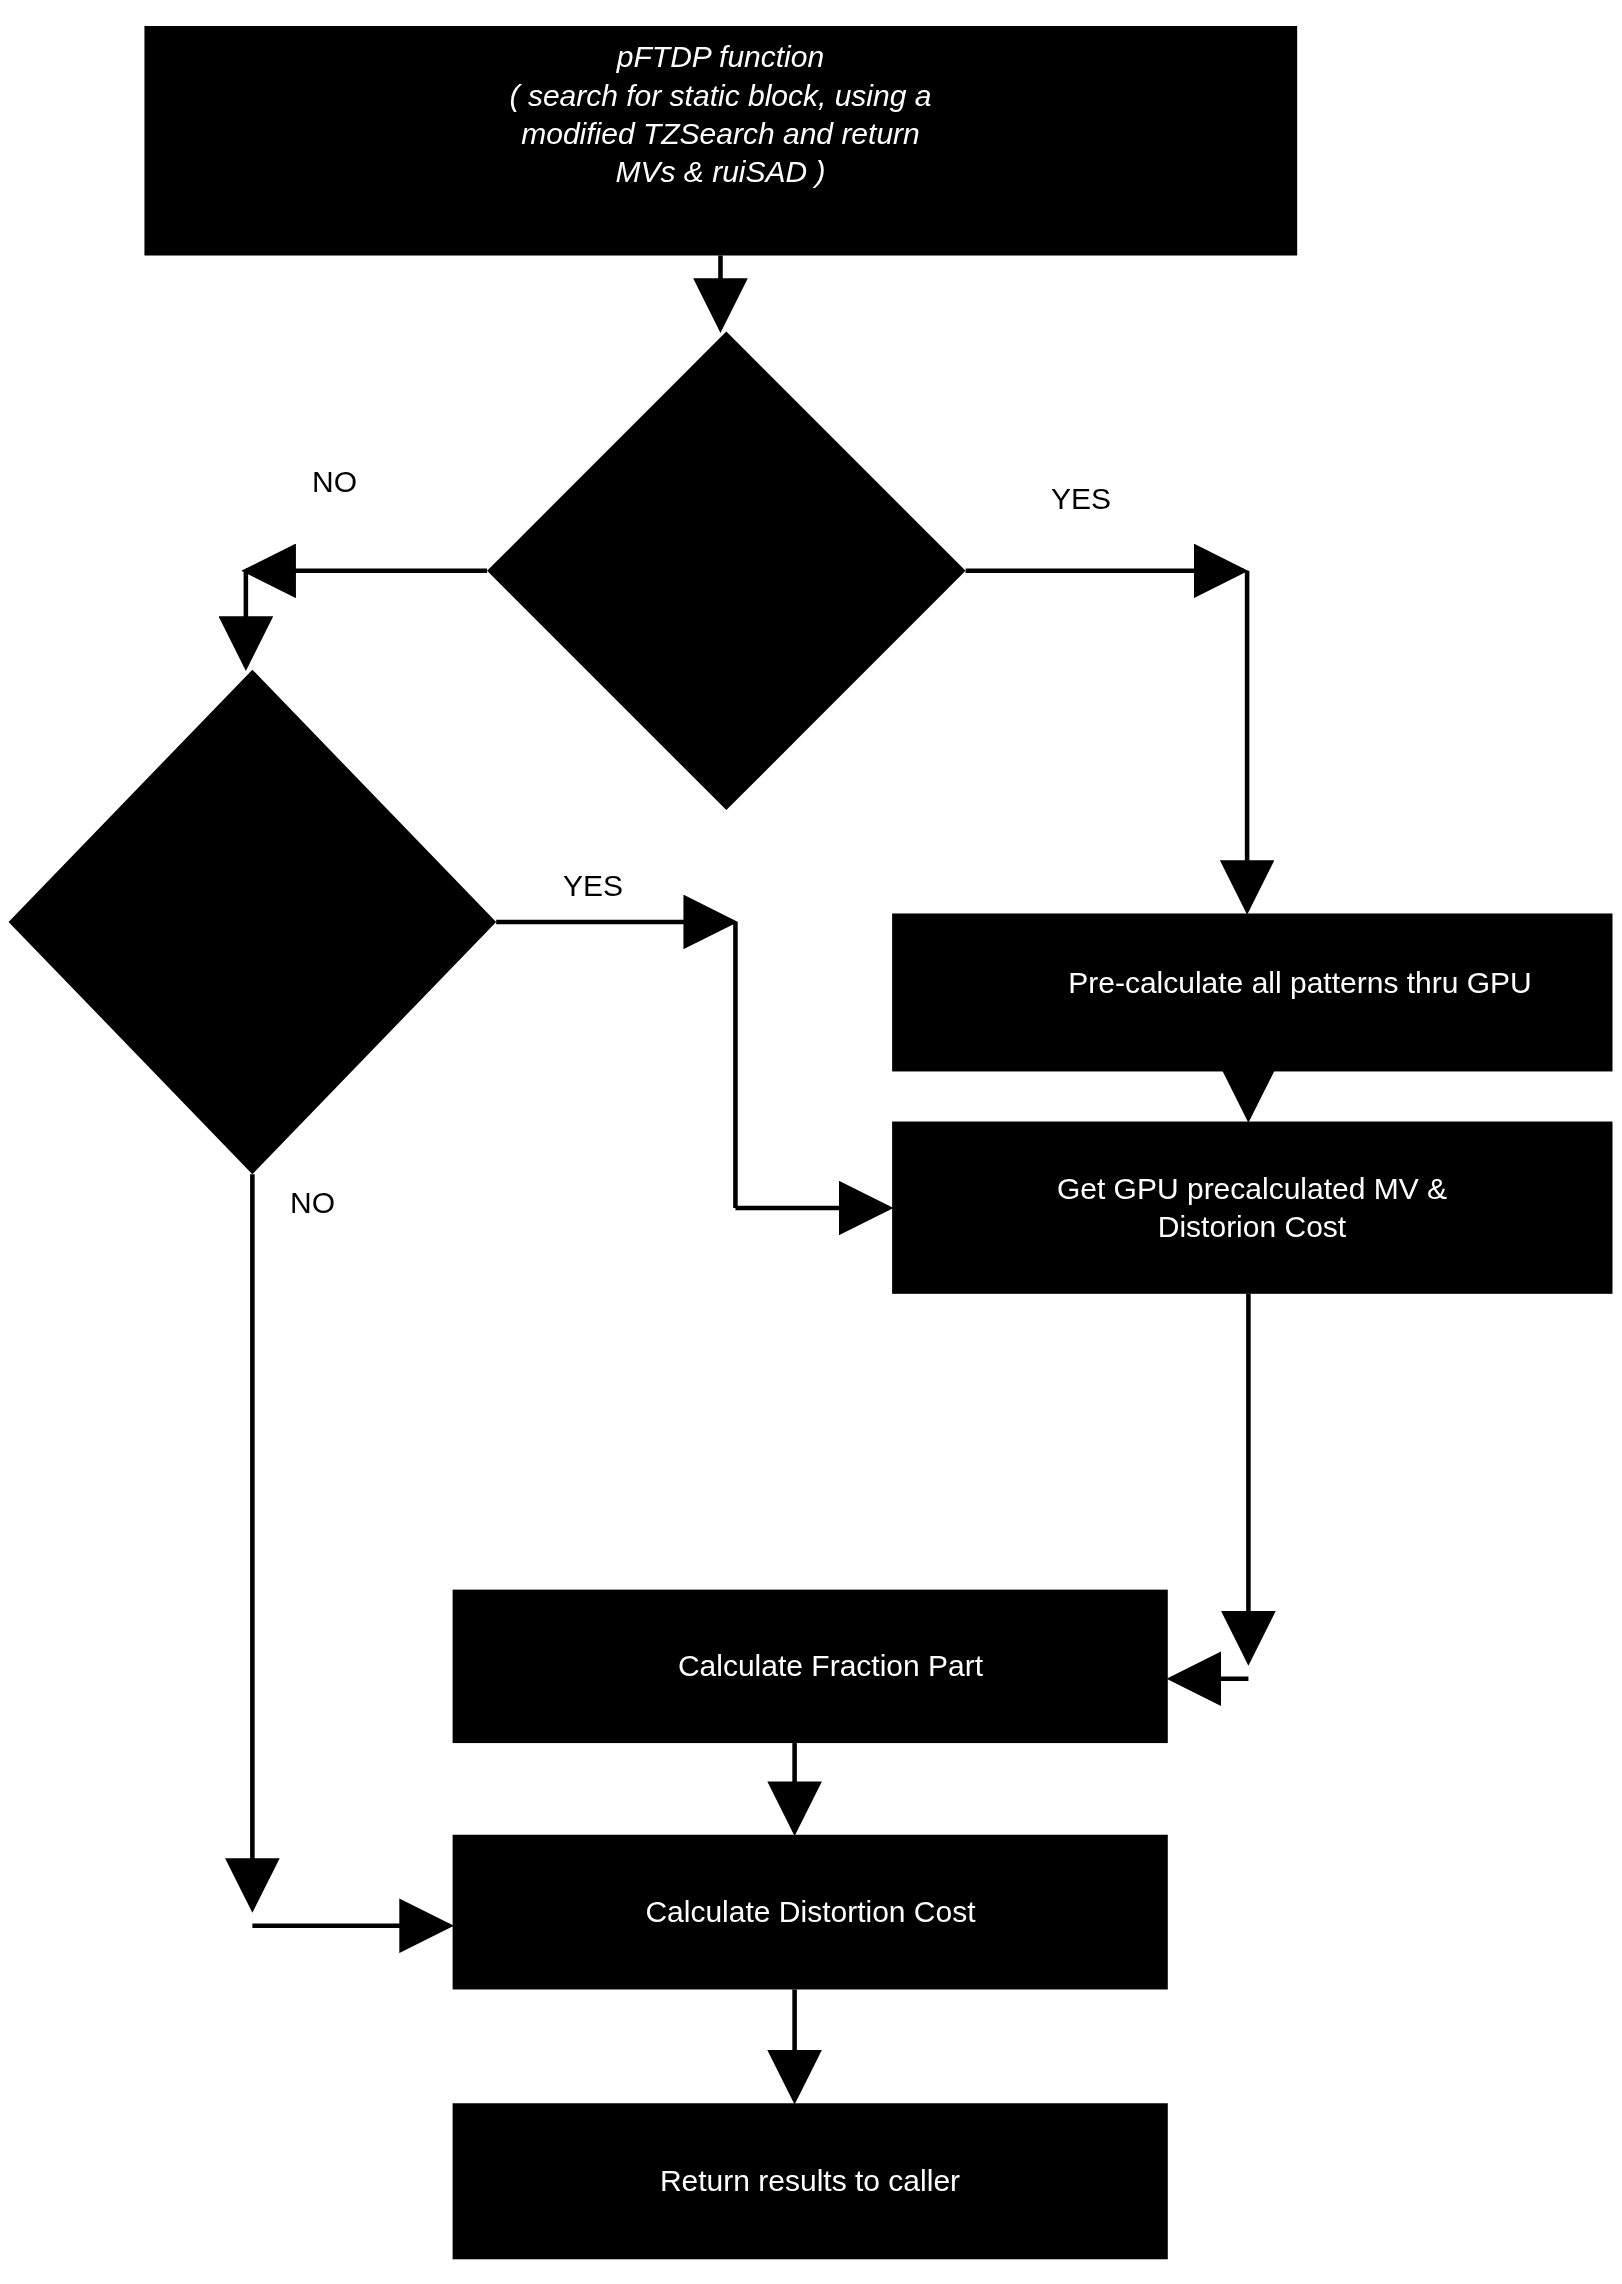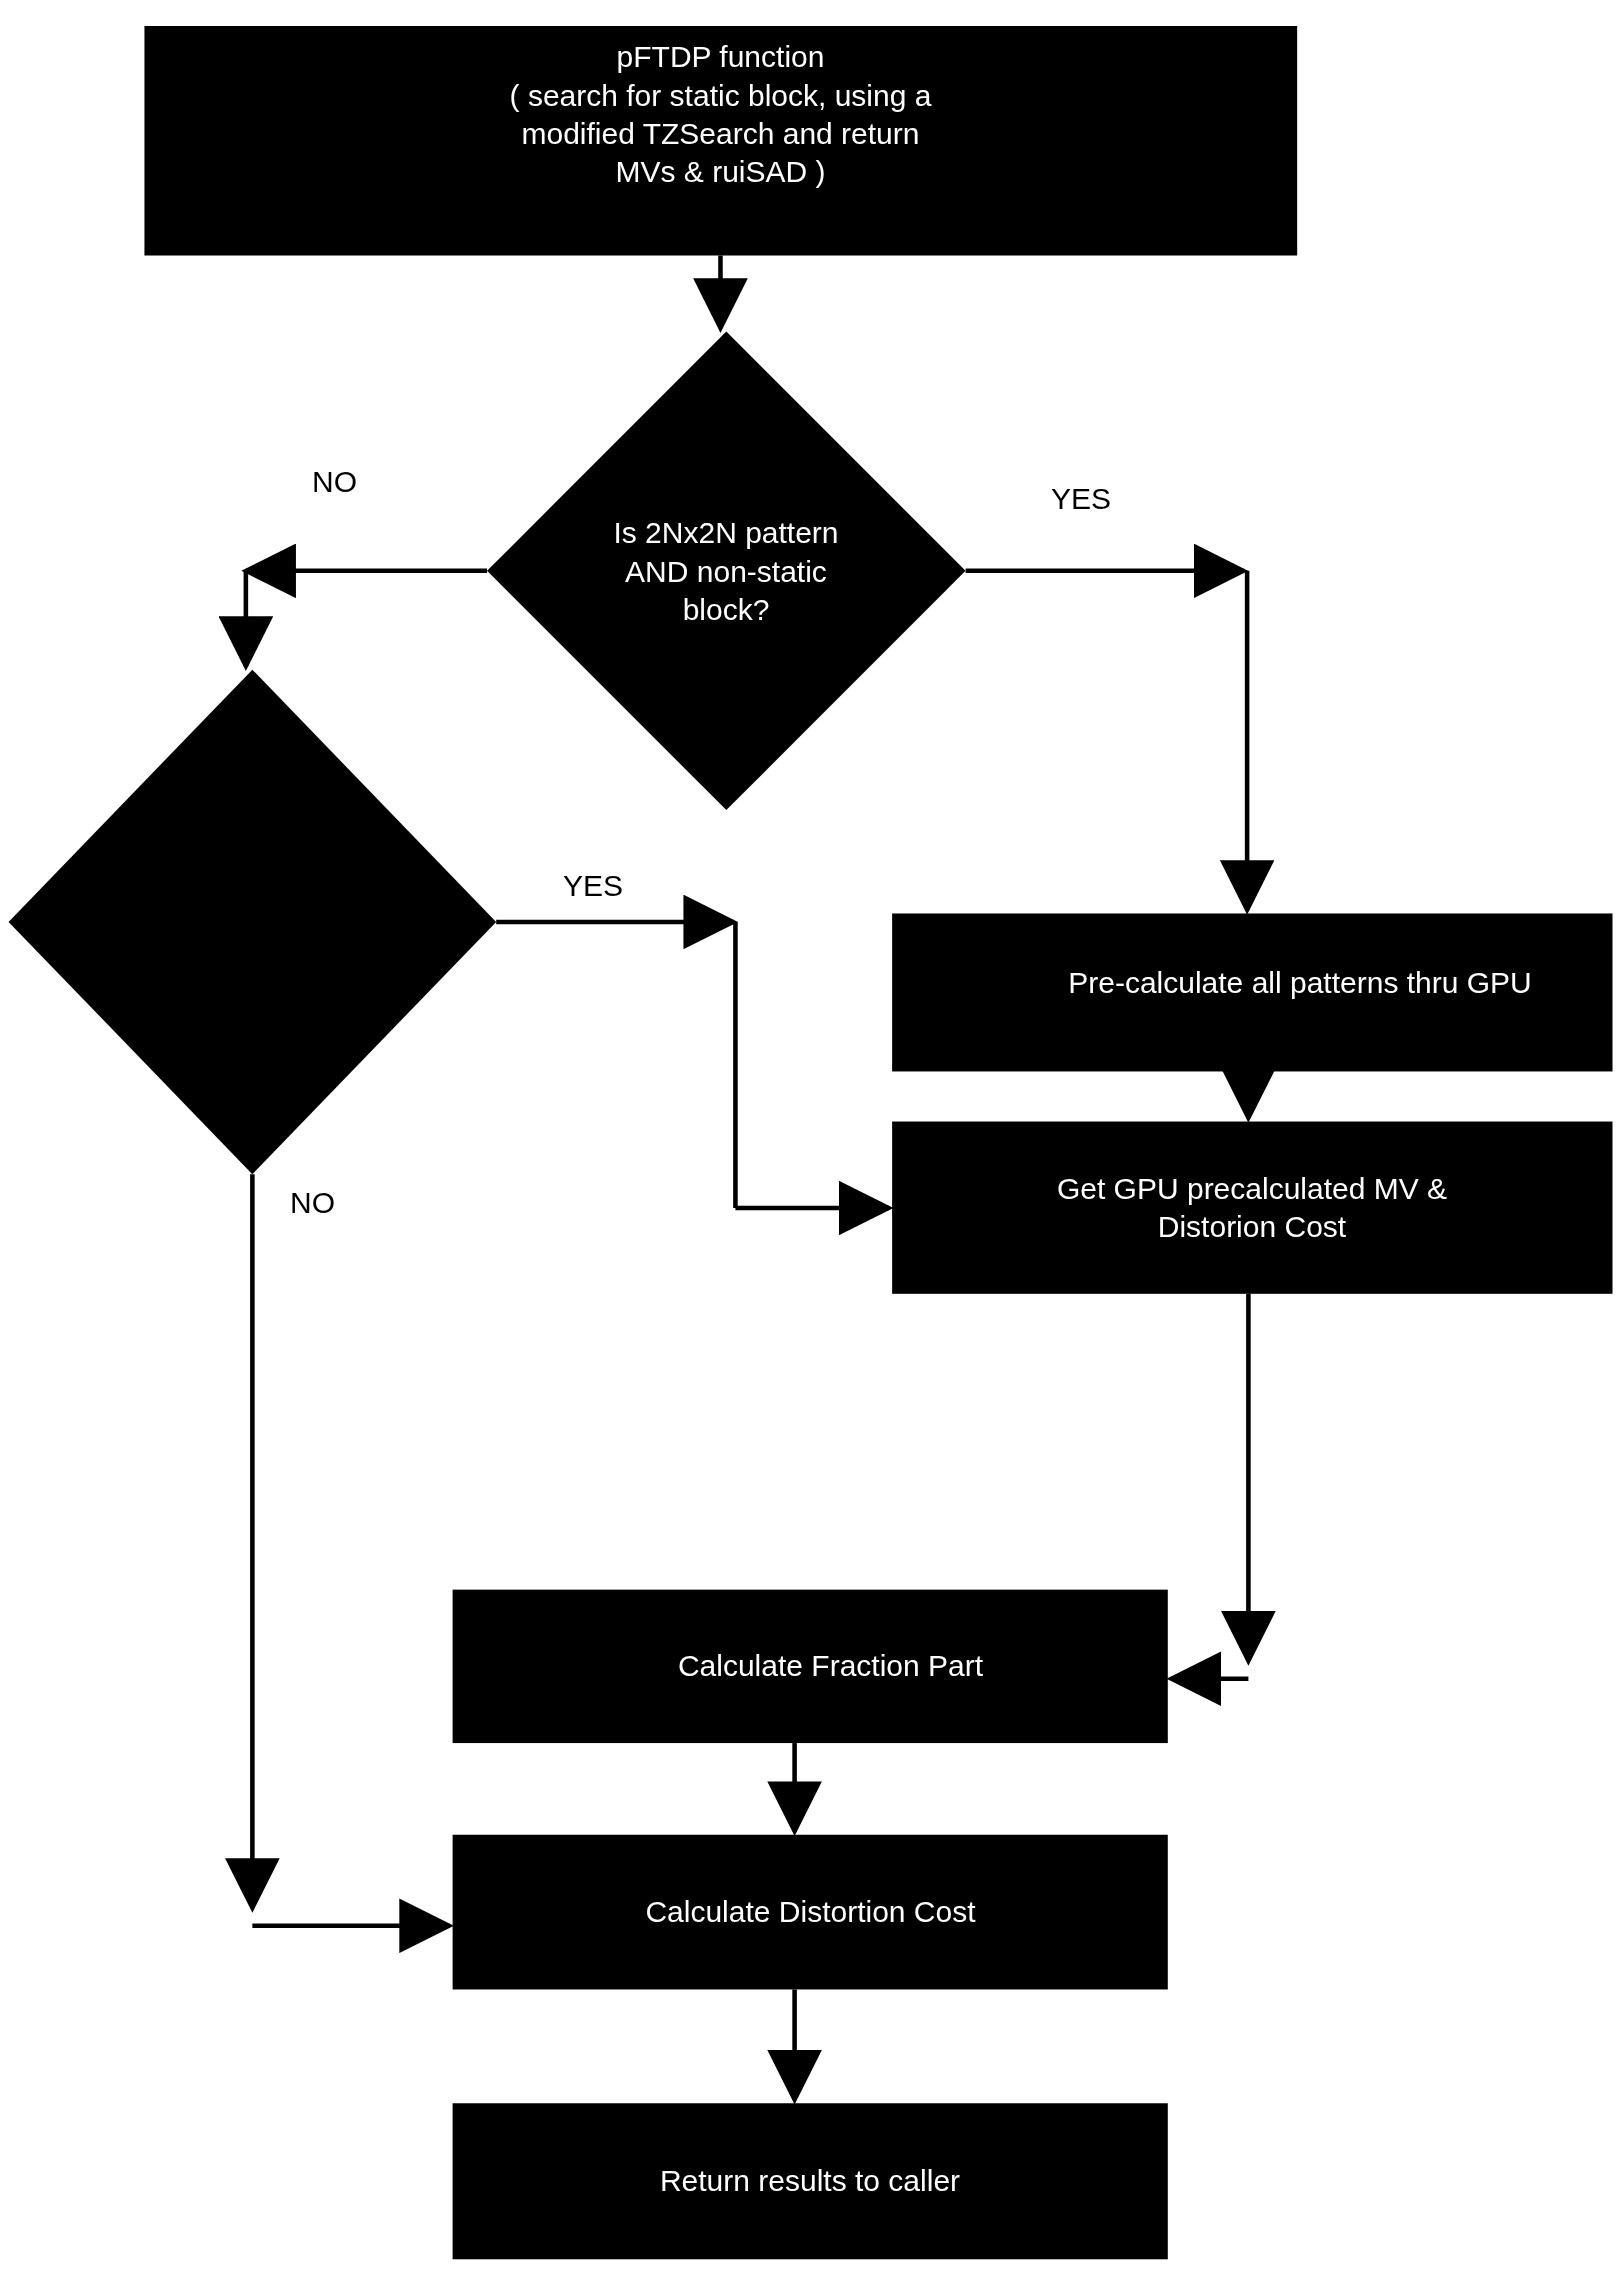--- a/index.html
+++ b/index.html
@@ -90,28 +90,25 @@
     <path d="M 1920 1648 L 1920 1720" stroke="#000000" stroke-width="7" fill="none" marker-end="url(#arrow)"></path>
 
     <path d="M 1920 1990 L 1920 2555" stroke="#000000" stroke-width="7" fill="none" marker-end="url(#arrow)"></path>
     <path d="M 1920 2582 L 1801 2582" stroke="#000000" stroke-width="7" fill="none" marker-end="url(#arrow)"></path>
 
     <path d="M 1222 2681 L 1222 2817" stroke="#000000" stroke-width="7" fill="none" marker-end="url(#arrow)"></path>
 
     <path d="M 1222 3060 L 1222 3230" stroke="#000000" stroke-width="7" fill="none" marker-end="url(#arrow)"></path>
   </svg>
 
-  <div class="node-text" style="left:144px; top:26px; width:1153px; height:178px;">pFTDP function
+  <div class="node-text" style="left:144px; top:26px; width:1153px; height:178px;font-style:italic;">pFTDP function
 ( search for static block, using a
 modified  TZSearch and return
 MVs &amp; ruiSAD )</div>
 
-  <div class="node-text" style="left:531px; top:494px; width:390px; height:156px;">Is 2Nx2N pattern
-AND non-static
-block?</div>
 
 
   <div class="node-text" style="left:940px; top:913px; width:720px; height:140px;">Pre-calculate all patterns thru GPU</div>
 
   <div class="node-text" style="left:892px; top:1122px; width:720px; height:172px;">Get GPU precalculated MV &amp;
 Distorion Cost</div>
 
   <div class="node-text" style="left:453px; top:1590px; width:715px; height:153px;padding-left:20px;">Calculate Fraction Part</div>
 
   <div class="node-text" style="left:453px; top:1835px; width:715px; height:155px;">Calculate Distortion Cost</div>

